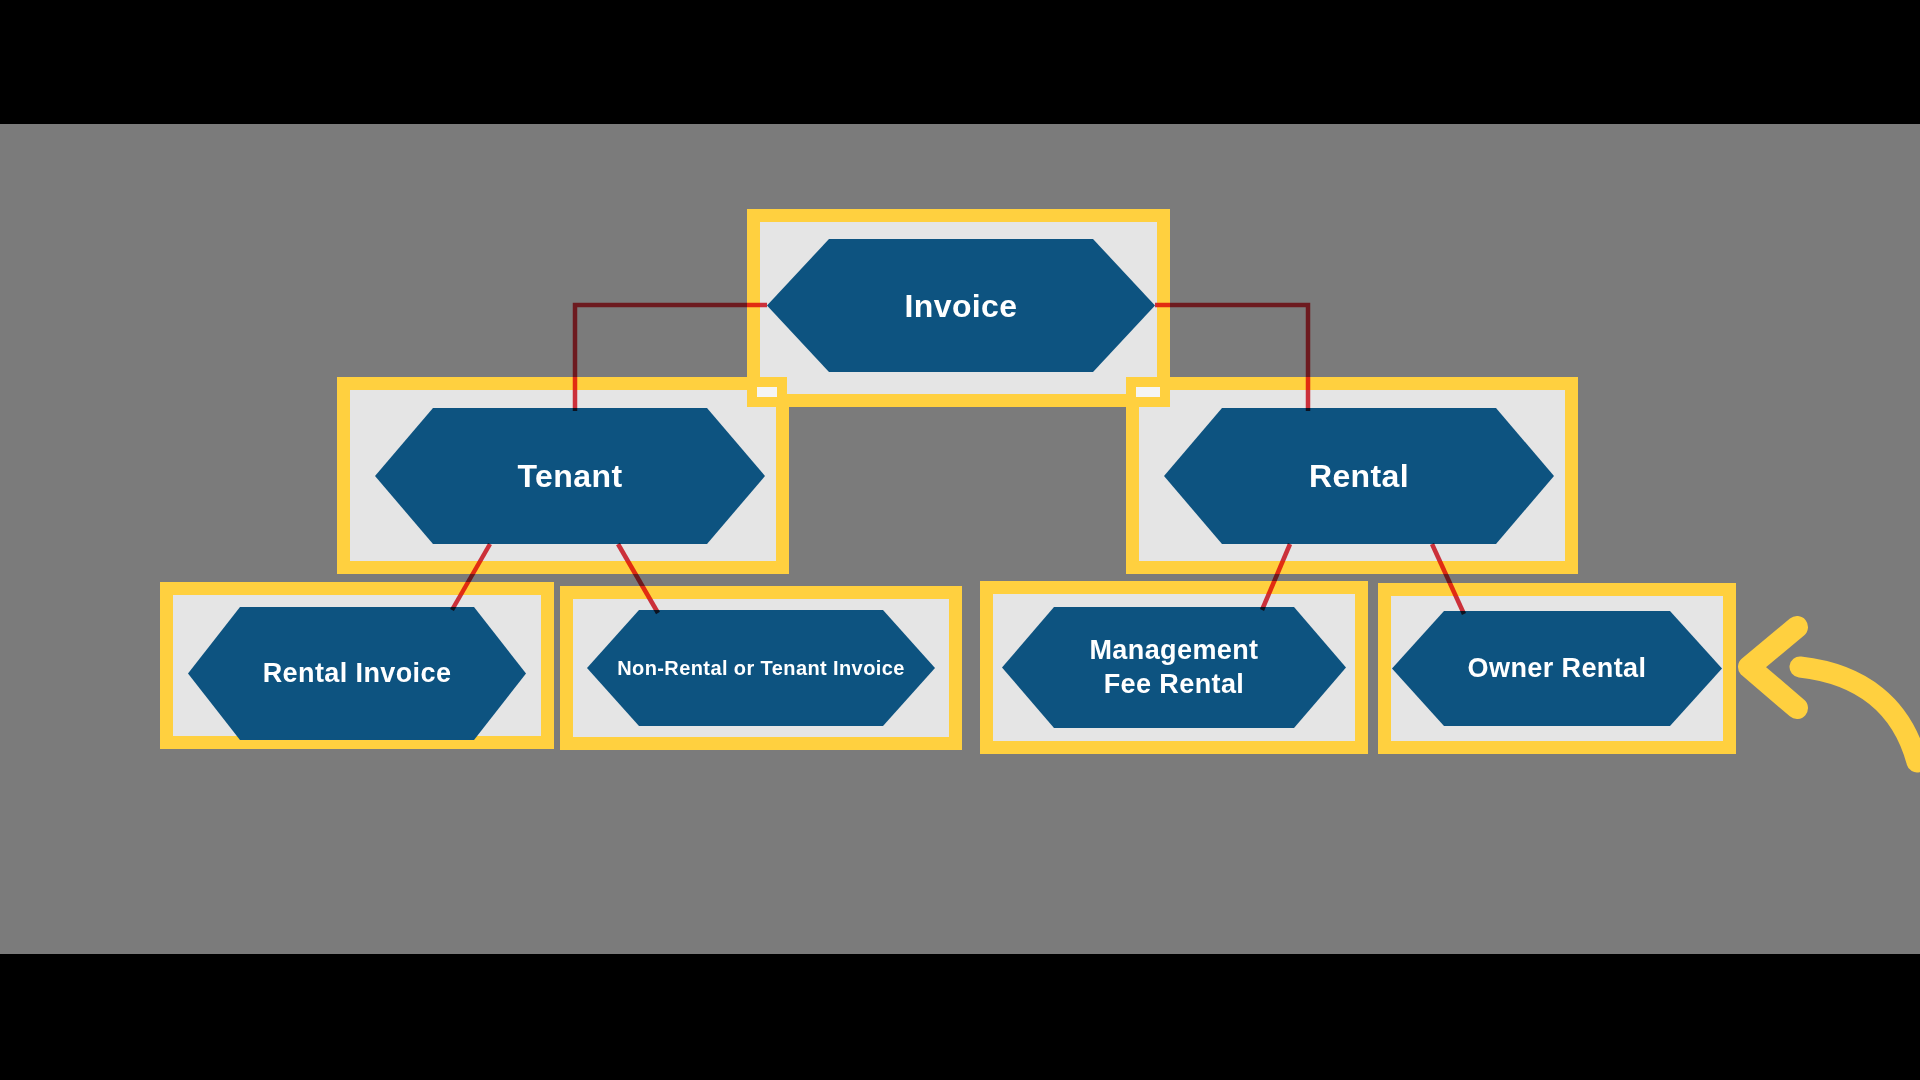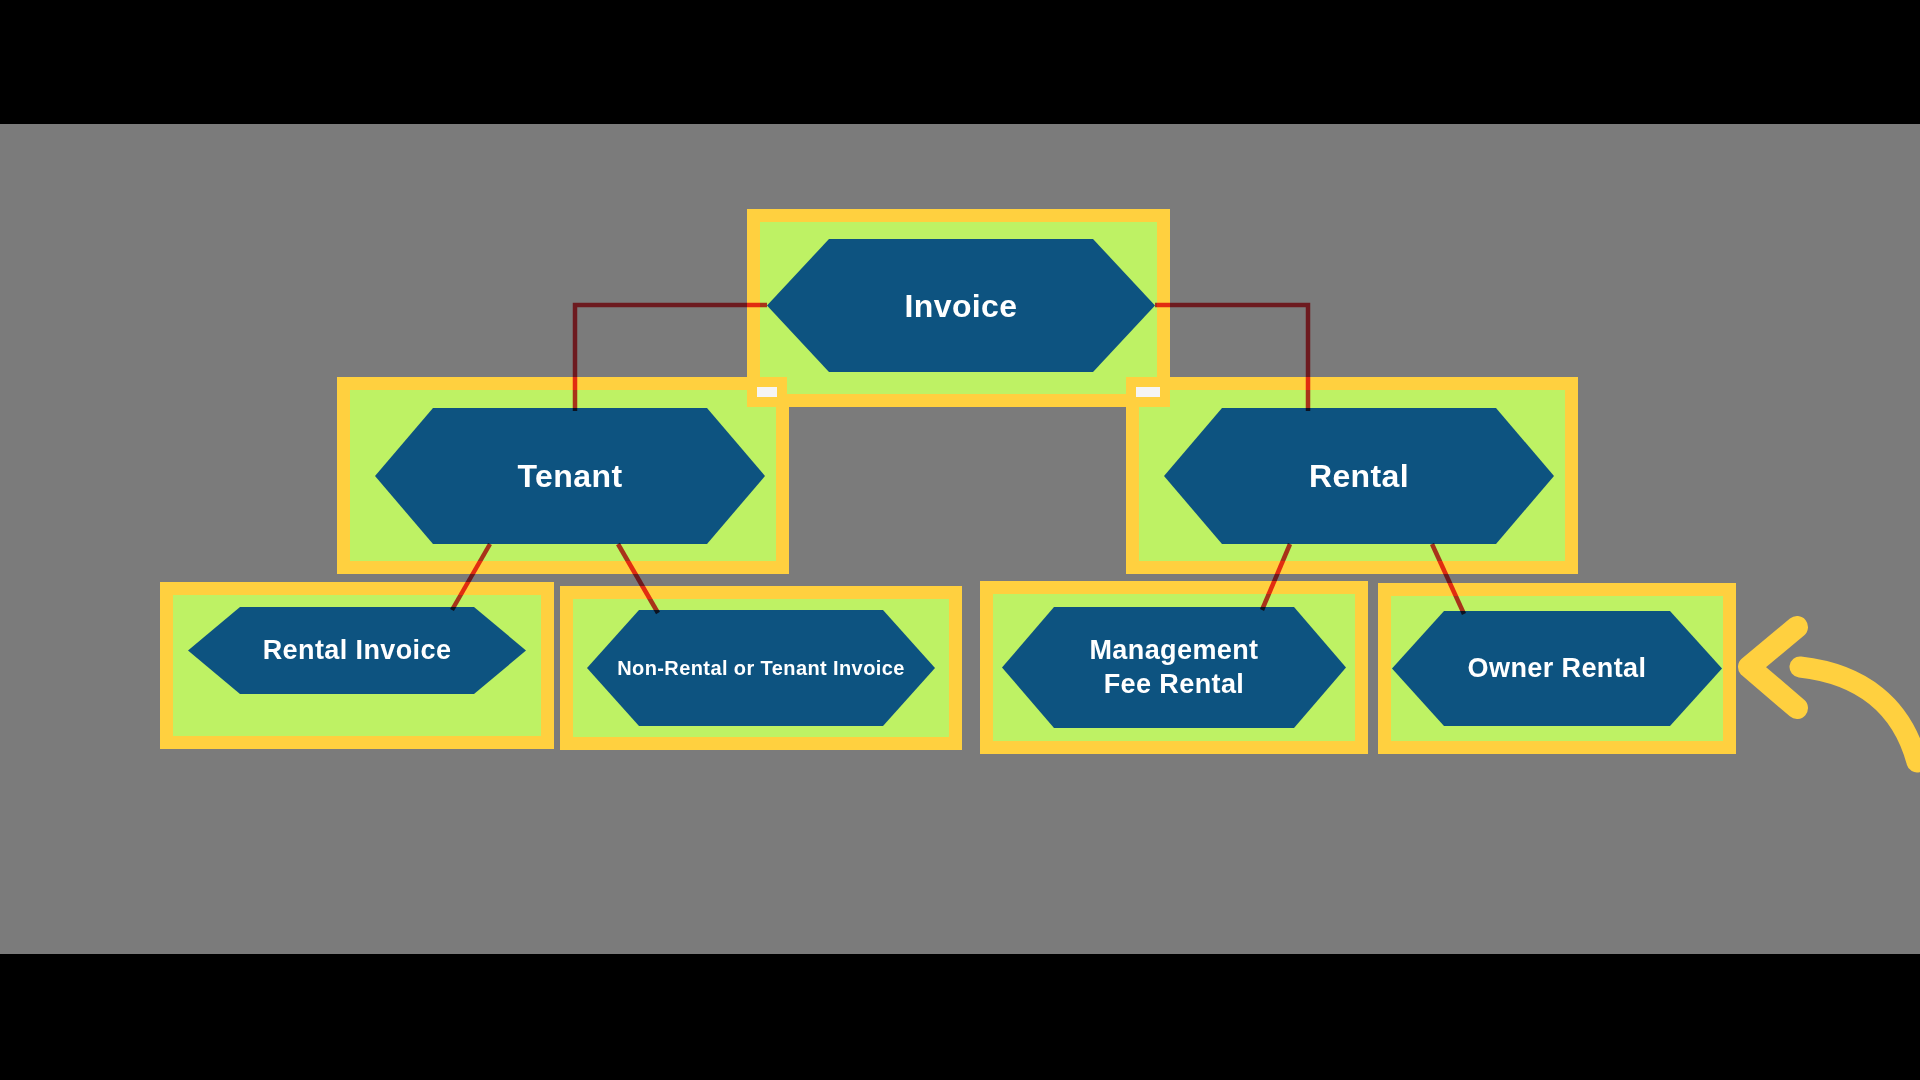--- a/index.html
+++ b/index.html
@@ -11,21 +11,21 @@
   .letterbox { position: absolute; left: 0; width: 1920px; background: #000; }
   .letterbox.top { top: 0; height: 124px; }
   .letterbox.bottom { top: 954px; height: 126px; }
   .canvas {
     position: absolute; left: 0; top: 124px; width: 1920px; height: 830px;
     background: #7b7b7b;
   }
   
   .frame {
     position: absolute;
-    background: #bef264;
+    background: #e5e5e5;
     border: 13px solid #ffd03f;
     box-sizing: border-box;
   }
   .hex {
     position: absolute;
     background: #0d5380;
     display: flex; align-items: center; justify-content: center;
     text-align: center;
     clip-path: polygon(0 50%, var(--in) 0, calc(100% - var(--in)) 0, 100% 50%, calc(100% - var(--in)) 100%, var(--in) 100%);
   }
@@ -62,21 +62,21 @@
       </div>
     </div>
 
     <div class="frame" style="left:1126px; top:253px; width:452px; height:197px;">
       <div class="hex" style="left:25px; top:18px; width:390px; height:136px; --in:58px;">
         <span class="label lbl-xl">Rental</span>
       </div>
     </div>
 
     <div class="frame" style="left:160px; top:458px; width:394px; height:167px;">
-      <div class="hex" style="left:15px; top:12px; width:338px; height:87px; --in:52px;">
+      <div class="hex" style="left:15px; top:12px; width:338px; height:133px; --in:52px;">
         <span class="label lbl-lg">Rental Invoice</span>
       </div>
     </div>
 
     <div class="frame" style="left:560px; top:462px; width:402px; height:164px;">
       <div class="hex" style="left:14px; top:11px; width:348px; height:116px; --in:52px;">
         <span class="label lbl-sm">Non-Rental or Tenant Invoice</span>
       </div>
     </div>
 

